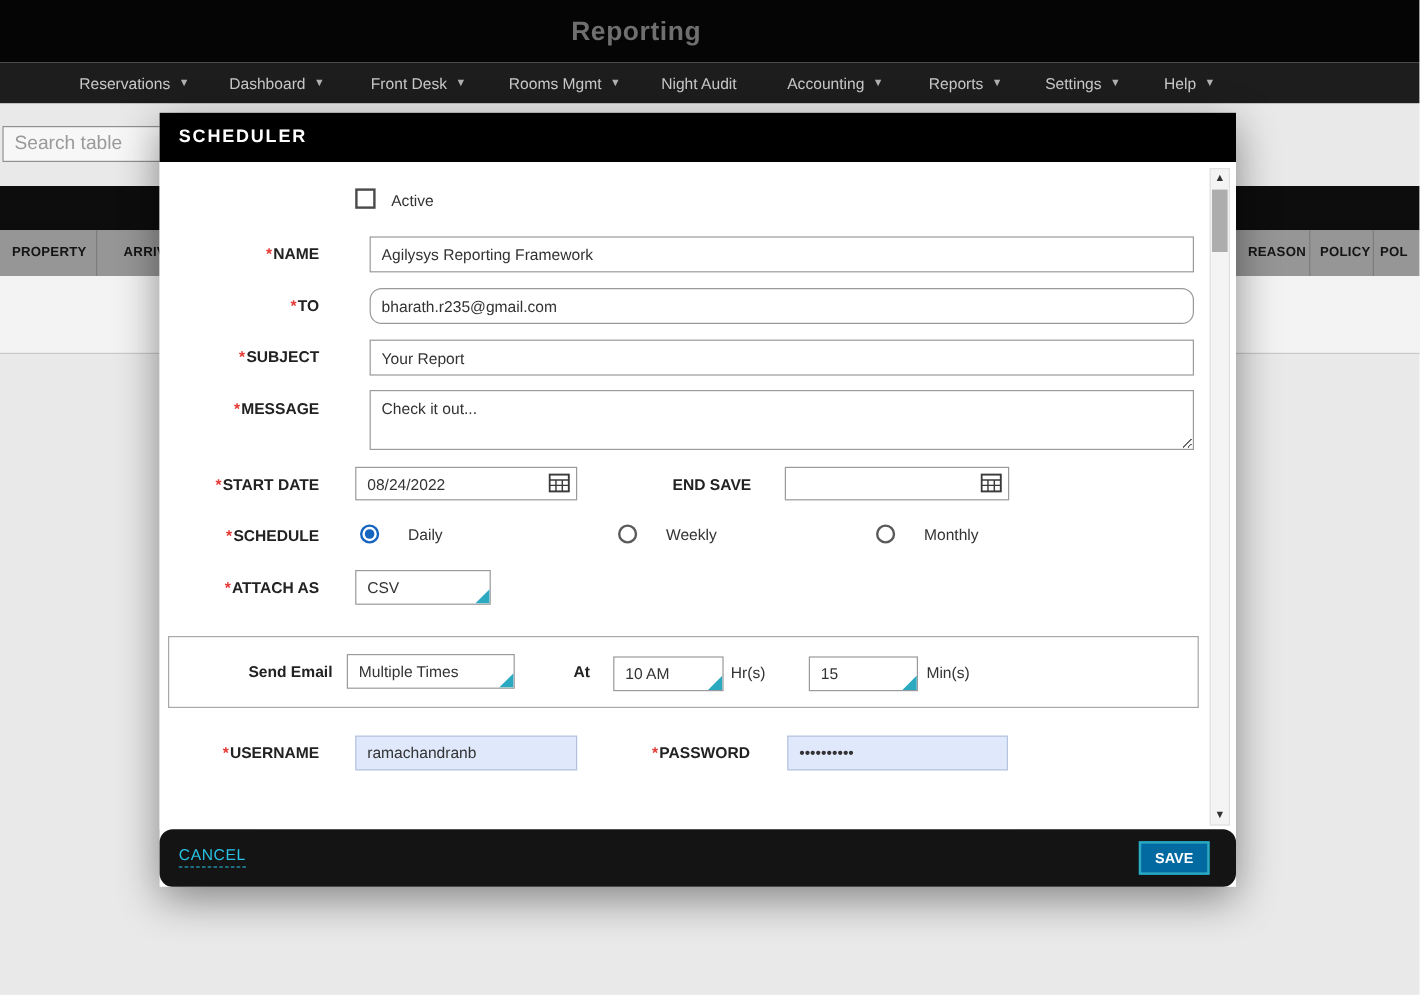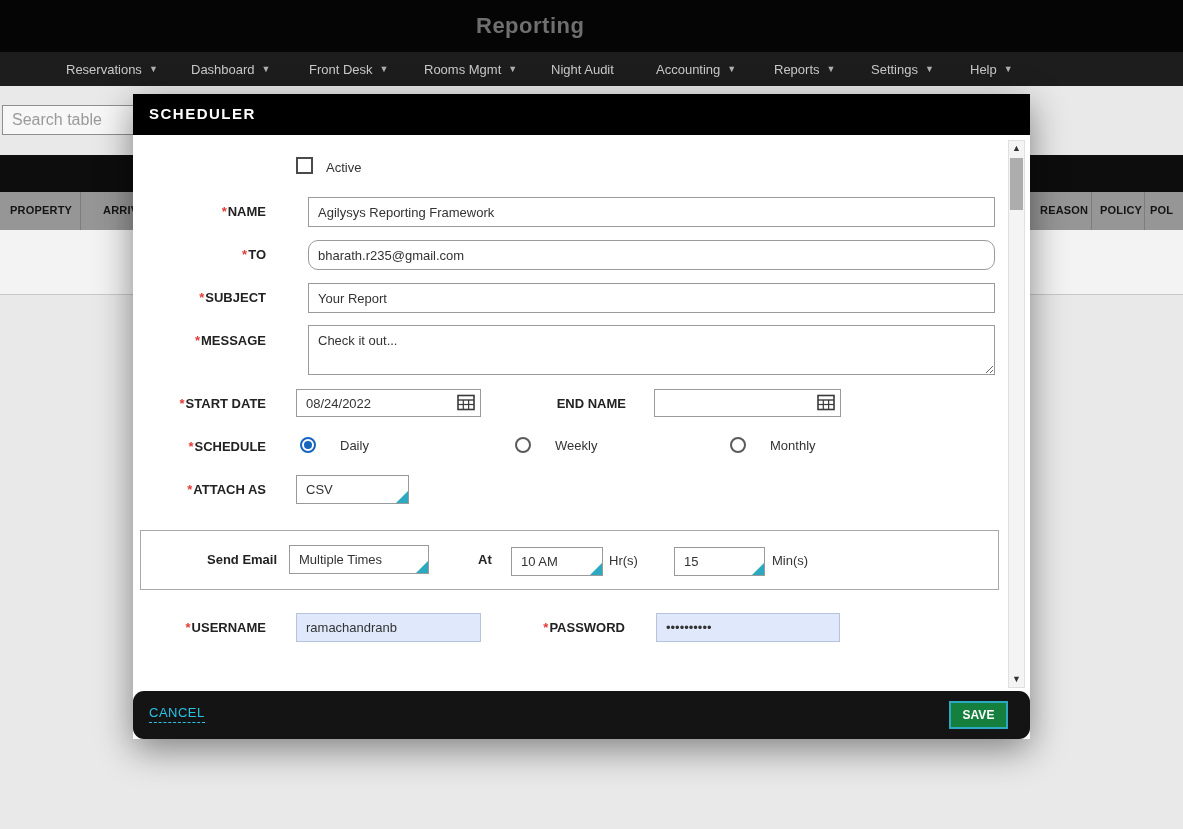--- a/index.html
+++ b/index.html
@@ -111,21 +111,21 @@
   .vscroll .thumb { position:absolute; left:1px; top:17px; width:13px; height:52px; background:#adadad; cursor:grab; }
 
   
   .modal-footer { position:absolute; left:0; bottom:0; width:100%; height:48px; background:#141414;border-radius:11px; }
   .cancel-link {
     position:absolute; left:16px; top:14px; color:#29c3e6; font-size:13px; letter-spacing:0.5px;
     border-bottom:1px dashed #29c3e6; padding-bottom:2px; cursor:pointer;
   }
   .save-btn {
     position:absolute; right:22px; top:10px; width:59px; height:28px;
-    background:#15803d; border:2px solid #2aa9c0; color:#ffffff; font-size:12px; font-weight:bold;
+    background:#0369a1; border:2px solid #2aa9c0; color:#ffffff; font-size:12px; font-weight:bold;
     font-family:"Liberation Sans",sans-serif; cursor:pointer;
   }
 </style>
 </head>
 <body>
 
 <div class="appbar">
   <div class="title">Reporting</div>
 </div>
 
@@ -211,21 +211,21 @@
     <div class="date-wrap" style="left:163px; top:254px; width:185px">
       <input class="txt" type="text" value="08/24/2022" style="">
       <svg class="cal-icon" viewBox="0 0 18 17">
         <rect x="1" y="1.5" width="16" height="14" fill="none" stroke="#3a3a3a" stroke-width="1.6"></rect>
         <line x1="1" y1="6" x2="17" y2="6" stroke="#3a3a3a" stroke-width="1.4"></line>
         <line x1="1" y1="10.5" x2="17" y2="10.5" stroke="#3a3a3a" stroke-width="1.2"></line>
         <line x1="6.3" y1="6" x2="6.3" y2="15.5" stroke="#3a3a3a" stroke-width="1.2"></line>
         <line x1="11.6" y1="6" x2="11.6" y2="15.5" stroke="#3a3a3a" stroke-width="1.2"></line>
       </svg>
     </div>
-    <div class="flabel" style="left:390px; width:103px; top:261px">END NAME</div>
+    <div class="flabel" style="left:390px; width:103px; top:261px">END SAVE</div>
     <div class="date-wrap" style="left:521px; top:254px; width:187px">
       <input class="txt" type="text" value="" style="">
       <svg class="cal-icon" viewBox="0 0 18 17">
         <rect x="1" y="1.5" width="16" height="14" fill="none" stroke="#3a3a3a" stroke-width="1.6"></rect>
         <line x1="1" y1="6" x2="17" y2="6" stroke="#3a3a3a" stroke-width="1.4"></line>
         <line x1="1" y1="10.5" x2="17" y2="10.5" stroke="#3a3a3a" stroke-width="1.2"></line>
         <line x1="6.3" y1="6" x2="6.3" y2="15.5" stroke="#3a3a3a" stroke-width="1.2"></line>
         <line x1="11.6" y1="6" x2="11.6" y2="15.5" stroke="#3a3a3a" stroke-width="1.2"></line>
       </svg>
     </div>

